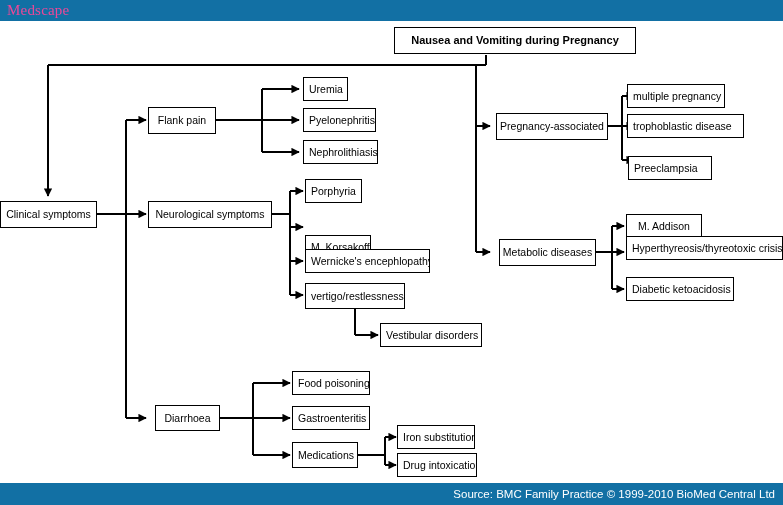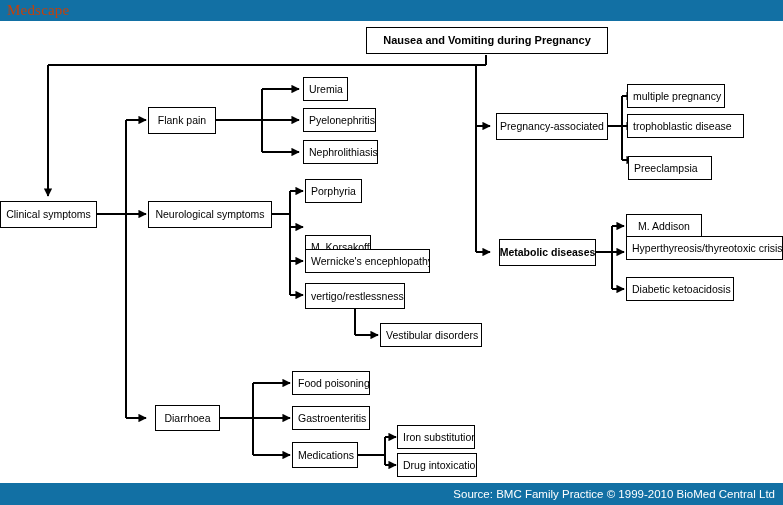--- a/index.html
+++ b/index.html
@@ -27,21 +27,21 @@
     height: 21px;
   }
   #footer-band {
     top: 483px;
     height: 22px;
   }
   #medscape-logo {
     position: absolute;
     left: 7px;
     top: 1px;
-    color: #c2410c;
+    color: #ec4899;
     font-family: "Liberation Serif", serif;
     font-size: 15px;
     letter-spacing: 0.2px;
     line-height: 19px;
     white-space: nowrap;
   }
   #footer-source {
     position: absolute;
     right: 8px;
     top: 485px;
@@ -81,20 +81,21 @@
     white-space: nowrap;
     overflow: hidden;
   }
   .node.center { justify-content: center; }
   .node.leftpad { padding-left: 5px; }
   .node.title {
     font-weight: bold;
     font-size: 11px;
     border-width: 1px;
     justify-content: center;
+    margin-left: 28px;
   }
 </style>
 </head>
 <body>
 
 <div id="page">
 
   <div class="band" id="header-band"></div>
   <div id="medscape-logo">Medscape</div>
 
@@ -191,21 +192,21 @@
 
     <div class="node leftpad" style="left:397px; top:404px; width:78px; height:24px;">Iron substitution</div>
     <div class="node leftpad" style="left:397px; top:432px; width:80px; height:24px;">Drug intoxication</div>
 
     <div class="node center" style="left:496px; top:92px; width:112px; height:27px;text-align:right;">Pregnancy-associated</div>
 
     <div class="node leftpad" style="left:627px; top:63px; width:98px; height:24px;">multiple pregnancy</div>
     <div class="node leftpad" style="left:627px; top:93px; width:117px; height:24px;">trophoblastic disease</div>
     <div class="node leftpad" style="left:628px; top:127px; width:84px; height:24px;margin-top:8px;">Preeclampsia</div>
 
-    <div class="node center" style="left:499px; top:218px; width:97px; height:27px;font-weight:bold;">Metabolic diseases</div>
+    <div class="node center" style="left:499px; top:218px; width:97px; height:27px;">Metabolic diseases</div>
 
     <div class="node center" style="left:626px; top:193px; width:76px; height:24px;">M. Addison</div>
     <div class="node leftpad" style="left:626px; top:215px; width:157px; height:24px;">Hyperthyreosis/thyreotoxic crisis</div>
     <div class="node leftpad" style="left:626px; top:256px; width:108px; height:24px;">Diabetic ketoacidosis</div>
 
   </div>
 
   <div class="band" id="footer-band"></div>
   <div id="footer-source">Source: BMC Family Practice © 1999-2010 BioMed Central Ltd</div>
 

